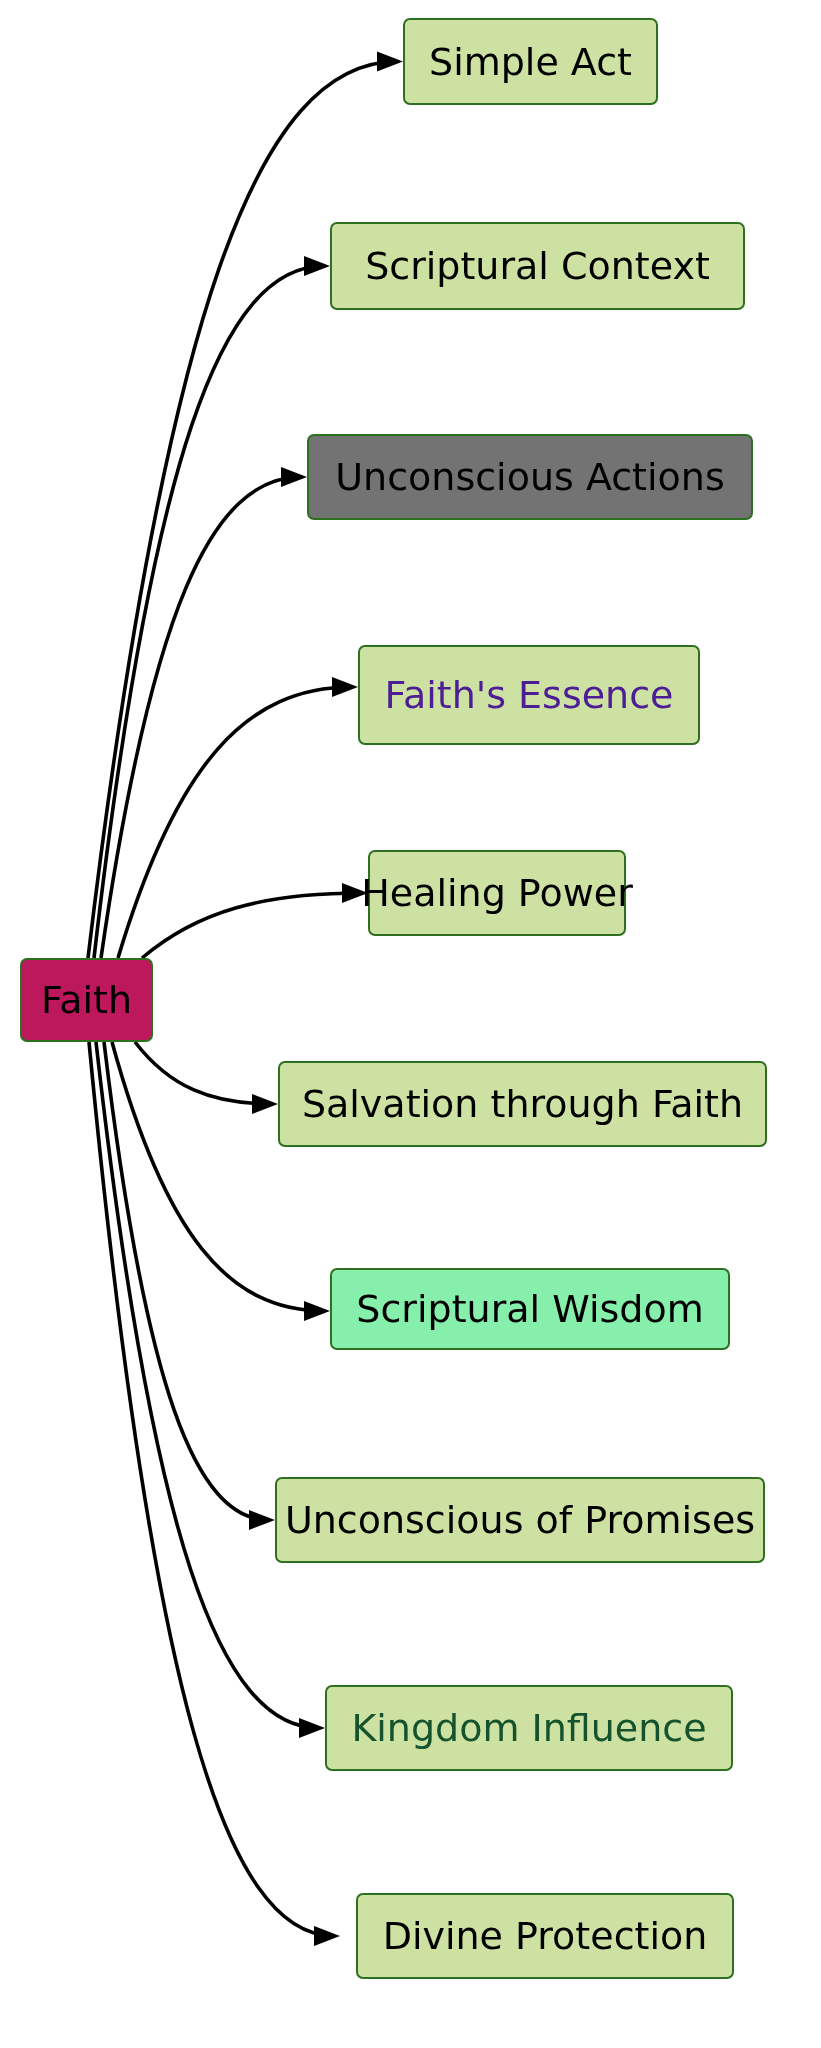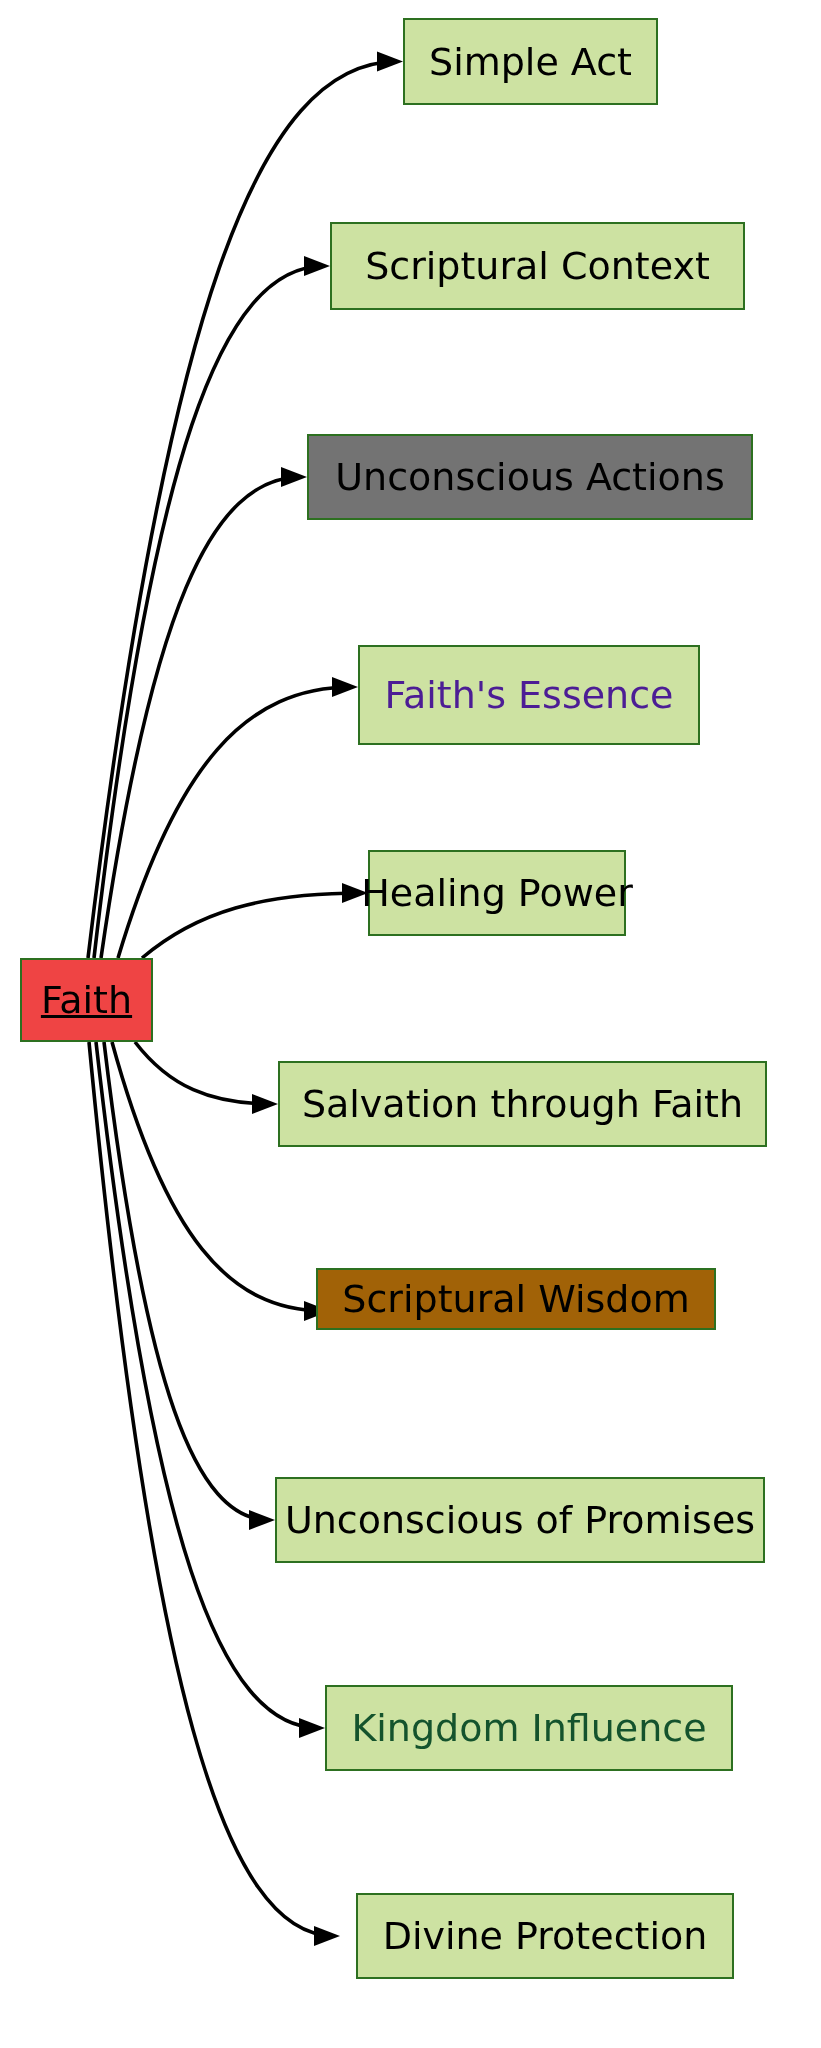--- a/index.html
+++ b/index.html
@@ -28,20 +28,21 @@
     box-sizing: border-box;
     display: flex;
     align-items: center;
     justify-content: center;
     white-space: nowrap;
     font-size: 38px;
     line-height: 1;
     color: #000000;
     border-style: solid;
     border-width: 2.5px;
+    border-radius: 7px;
   }
 </style>
 </head>
 <body>
 
 <div id="canvas">
 
   <svg id="edge-layer" viewBox="0 0 821 2048" xmlns="http://www.w3.org/2000/svg">
       <path d="M 88 958 C 165.3 312.5, 258.0 61.5, 397 61.5" fill="none" stroke="#000000" stroke-width="3.6"></path>
       <polygon points="403,61.5 377,51.5 377,71.5" fill="#000000"></polygon>
@@ -58,35 +59,35 @@
       <path d="M 112 1042 C 165.0 1235.7, 228.6 1311.0, 324 1311" fill="none" stroke="#000000" stroke-width="3.6"></path>
       <polygon points="330,1311 304,1301 304,1321" fill="#000000"></polygon>
       <path d="M 104 1042 C 145.3 1386.2, 194.8 1520.0, 269 1520" fill="none" stroke="#000000" stroke-width="3.6"></path>
       <polygon points="275,1520 249,1510 249,1530" fill="#000000"></polygon>
       <path d="M 96 1042 C 151.8 1535.9, 218.7 1728.0, 319 1728" fill="none" stroke="#000000" stroke-width="3.6"></path>
       <polygon points="325,1728 299,1718 299,1738" fill="#000000"></polygon>
       <path d="M 89 1042 C 150.3 1685.7, 223.8 1936.0, 334 1936" fill="none" stroke="#000000" stroke-width="3.6"></path>
       <polygon points="340,1936 314,1926 314,1946" fill="#000000"></polygon>
     </svg>
 
-  <div class="node" style="left: 20px; top: 958px; width: 133px; height: 84px; background: #ef4444; border-color: rgb(45, 112, 32); color: rgb(0, 0, 0); text-decoration: underline;">Faith</div>
+  <div class="node" style="left: 20px; top: 958px; width: 133px; height: 84px; background: #be185d; border-color: rgb(45, 112, 32); color: rgb(0, 0, 0);">Faith</div>
 
   <div class="node" style="left: 403px; top: 18px; width: 255px; height: 87px; background: rgb(205, 226, 162); border-color: rgb(45, 112, 32); color: rgb(0, 0, 0);">Simple Act</div>
 
   <div class="node" style="left: 330px; top: 222px; width: 415px; height: 88px; background: rgb(205, 226, 162); border-color: rgb(45, 112, 32); color: rgb(0, 0, 0);">Scriptural Context</div>
 
   <div class="node" style="left: 307px; top: 434px; width: 446px; height: 86px; background: #737373; border-color: rgb(45, 112, 32); color: rgb(0, 0, 0);">Unconscious Actions</div>
 
   <div class="node" style="left: 358px; top: 645px; width: 342px; height: 100px; background: rgb(205, 226, 162); border-color: rgb(45, 112, 32); color: #4c1d95;">Faith's Essence</div>
 
   <div class="node" style="left: 368px; top: 850px; width: 258px; height: 86px; background: rgb(205, 226, 162); border-color: rgb(45, 112, 32); color: rgb(0, 0, 0);">Healing Power</div>
 
   <div class="node" style="left: 278px; top: 1061px; width: 489px; height: 86px; background: rgb(205, 226, 162); border-color: rgb(45, 112, 32); color: rgb(0, 0, 0);">Salvation through Faith</div>
 
-  <div class="node" style="left: 316px; top: 1268px; width: 400px; height: 62px; background: #a16207; border-color: rgb(45, 112, 32); color: rgb(0, 0, 0);">Scriptural Wisdom</div>
+  <div class="node" style="left: 330px; top: 1268px; width: 400px; height: 82px; background: #86efac; border-color: rgb(45, 112, 32); color: rgb(0, 0, 0);">Scriptural Wisdom</div>
 
   <div class="node" style="left: 275px; top: 1477px; width: 490px; height: 86px; background: rgb(205, 226, 162); border-color: rgb(45, 112, 32); color: rgb(0, 0, 0);">Unconscious of Promises</div>
 
   <div class="node" style="left: 325px; top: 1685px; width: 408px; height: 86px; background: rgb(205, 226, 162); border-color: rgb(45, 112, 32); color: #14532d;">Kingdom Influence</div>
 
   <div class="node" style="left: 356px; top: 1893px; width: 378px; height: 86px; background: rgb(205, 226, 162); border-color: rgb(45, 112, 32); color: rgb(0, 0, 0);">Divine Protection</div>
 
 </div>
 
 </body></html>

